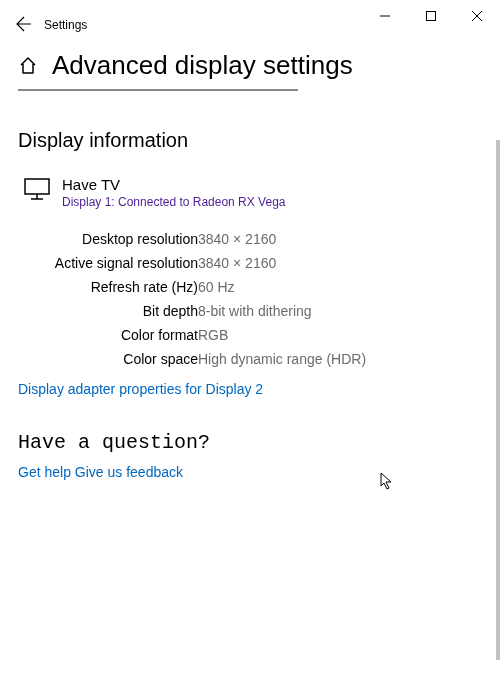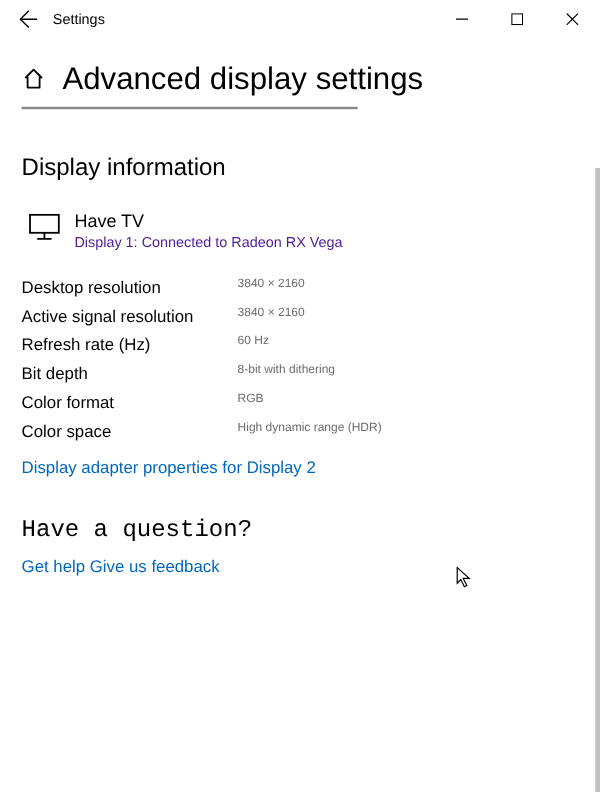--- a/index.html
+++ b/index.html
@@ -9,21 +9,21 @@
     font-size: 14px;
     color: #000;
     background: #fff;
     width: 500px;
     height: 675px;
     overflow: hidden;
     position: relative;
   }
   .titlebar {
     display: flex;
-    align-items: center;
+    align-items: flex-end;
     height: 32px;
     padding-left: 8px;
   }
   .titlebar .back {
     width: 32px;
     display: flex;
     align-items: center;
     justify-content: center;
     cursor: pointer;
   }
@@ -95,30 +95,31 @@
     color: #000;
   }
   .device-sub {
     font-size: 12px;
     color: #4c1d95;
     margin-top: 2px;
   }
   .prop-row {
     display: flex;
     padding: 4px 0;
+    text-align: right;
   }
   .prop-label {
     width: 180px;
     color: #000;
     font-size: 14px;
     flex-shrink: 0;
   }
   .prop-value {
     color: #6b6b6b;
-    font-size: 10px;
+    font-size: 14px;
   }
   .link {
     color: #0067c0;
     font-size: 14px;
     cursor: pointer;
     margin-top: 10px;
     display: inline-block;
   }
   .scrollbar {
     position: absolute;

